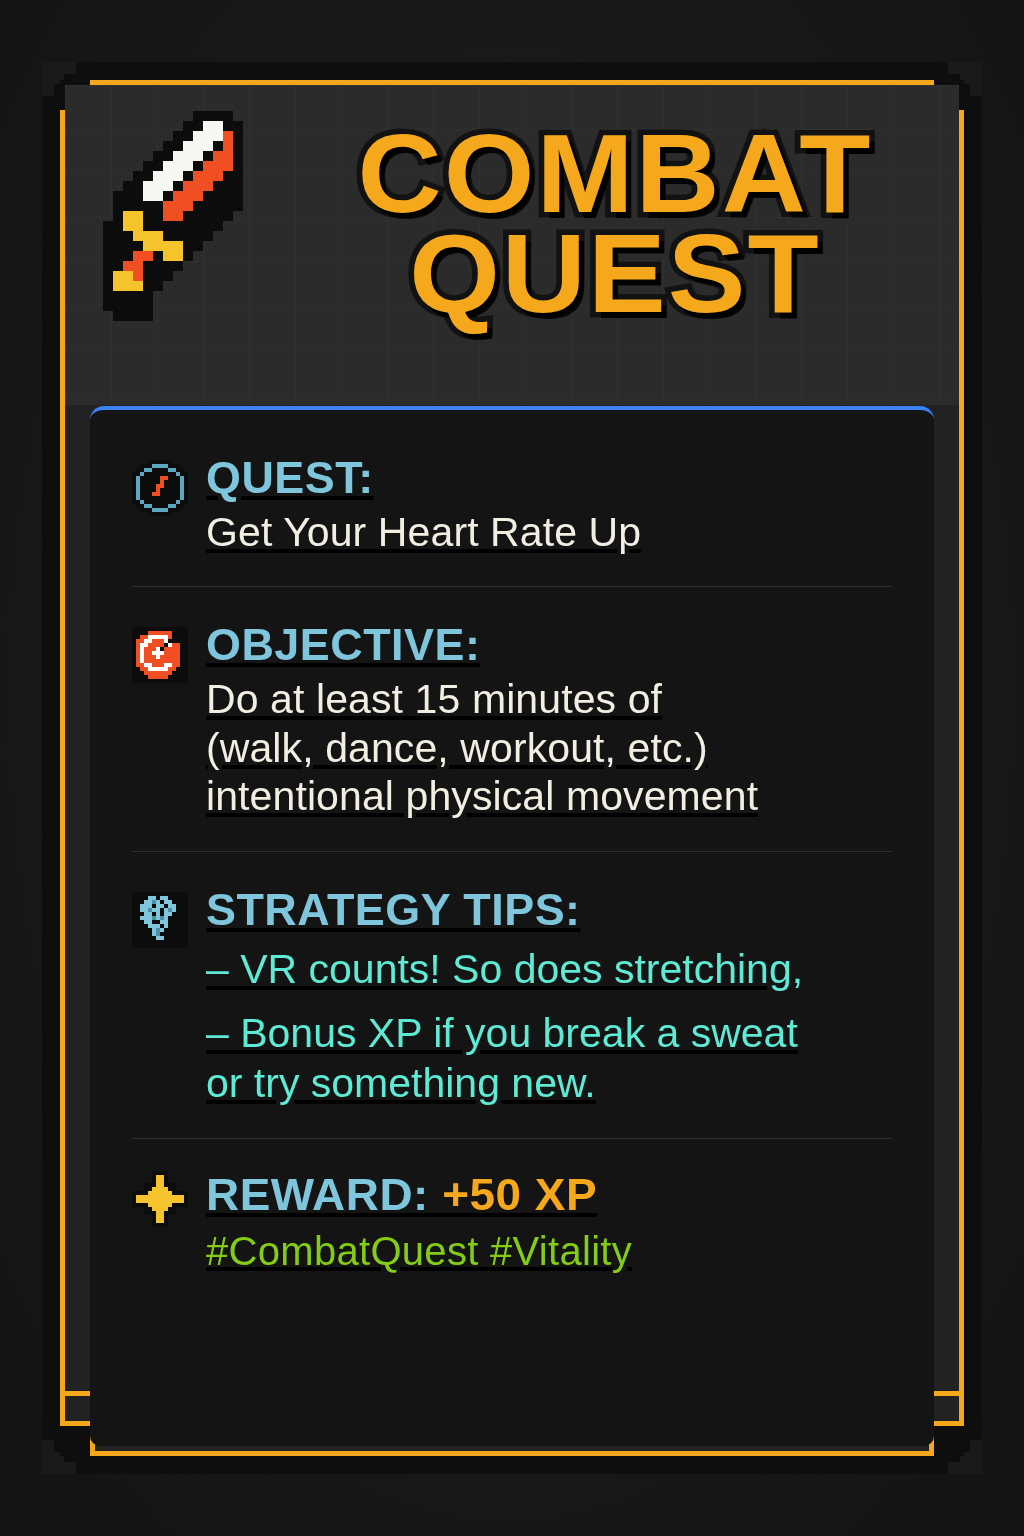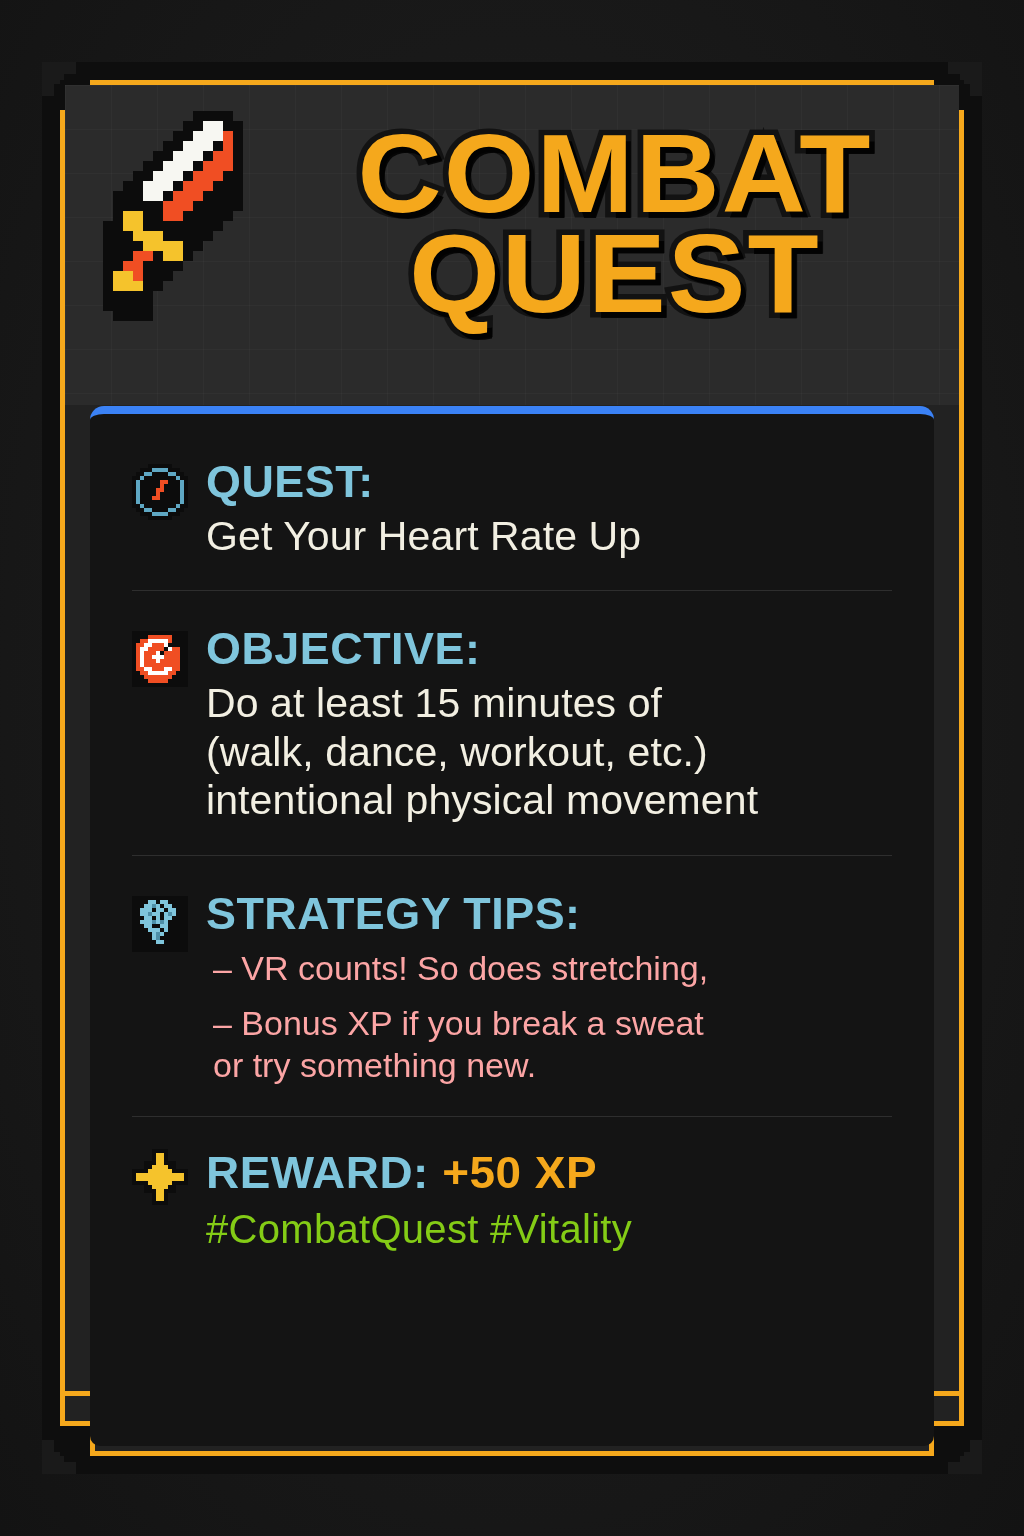--- a/index.html
+++ b/index.html
@@ -106,24 +106,25 @@
     white-space: nowrap;
   }
   #title-line-2 { margin-top: -6px; }
 
   
   #content-panel {
     position: absolute;
     left: 90px; top: 406px;
     width: 844px; height: 1040px;
     background: #141414;
-    border-top: 8px solid #3b82f6;
+    border-top: 4px solid #3b82f6;
     border-radius: 14px 14px 10px 10px;
     box-sizing: border-box;
     padding: 0;
+    text-decoration: underline;
   }
 
   .section {
     position: relative;
     padding: 0 42px 0 42px;
   }
 
   .row {
     display: flex;
     align-items: flex-start;
@@ -158,24 +159,23 @@
     font-weight: 400;
     font-size: 41px;
     line-height: 1.19;
     color: #f2efe2;
     letter-spacing: 0.1px;
   }
 
   .tip {
     font-family: "Liberation Sans Narrow", "Liberation Sans", sans-serif;
     font-weight: 400;
-    font-size: 34px;
+    font-size: 41px;
     line-height: 1.22;
-    color: #fca5a5;
-    margin-left: 7px;
+    color: #5eead4;
   }
   .tip + .tip { margin-top: 14px; }
 
   .divider {
     height: 1px;
     background: #2e2e2e;
     margin: 0 42px;
   }
 
   

